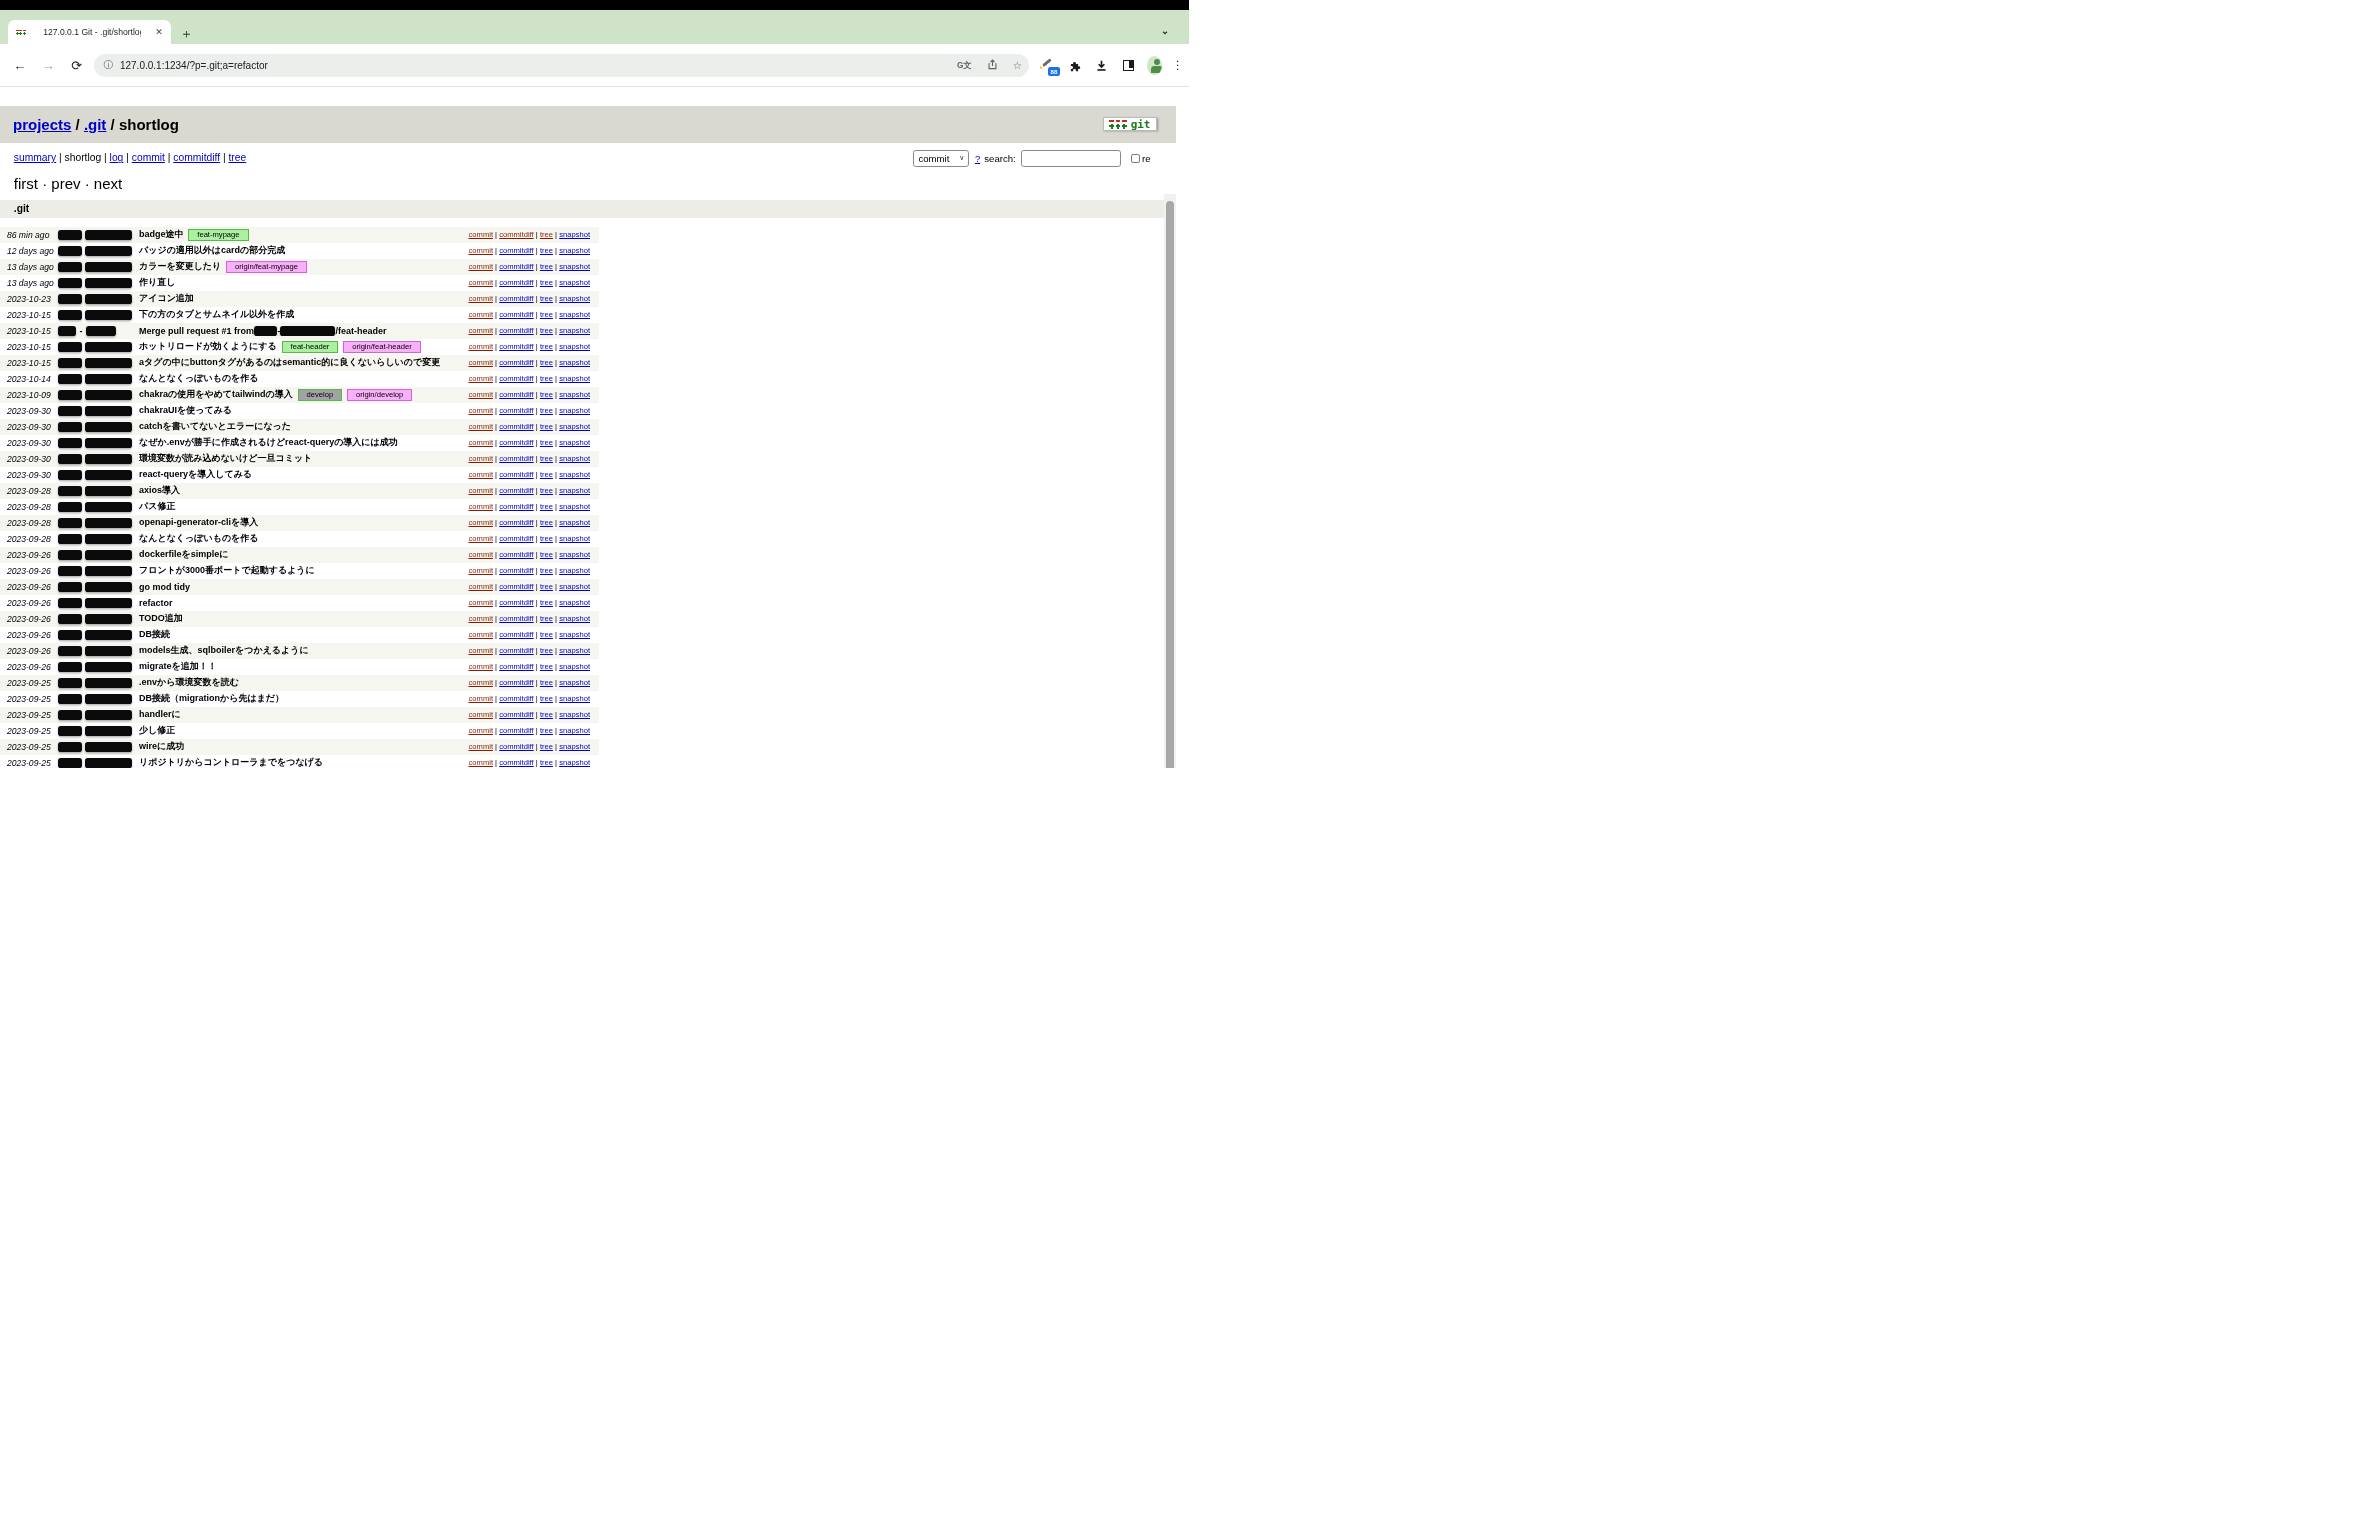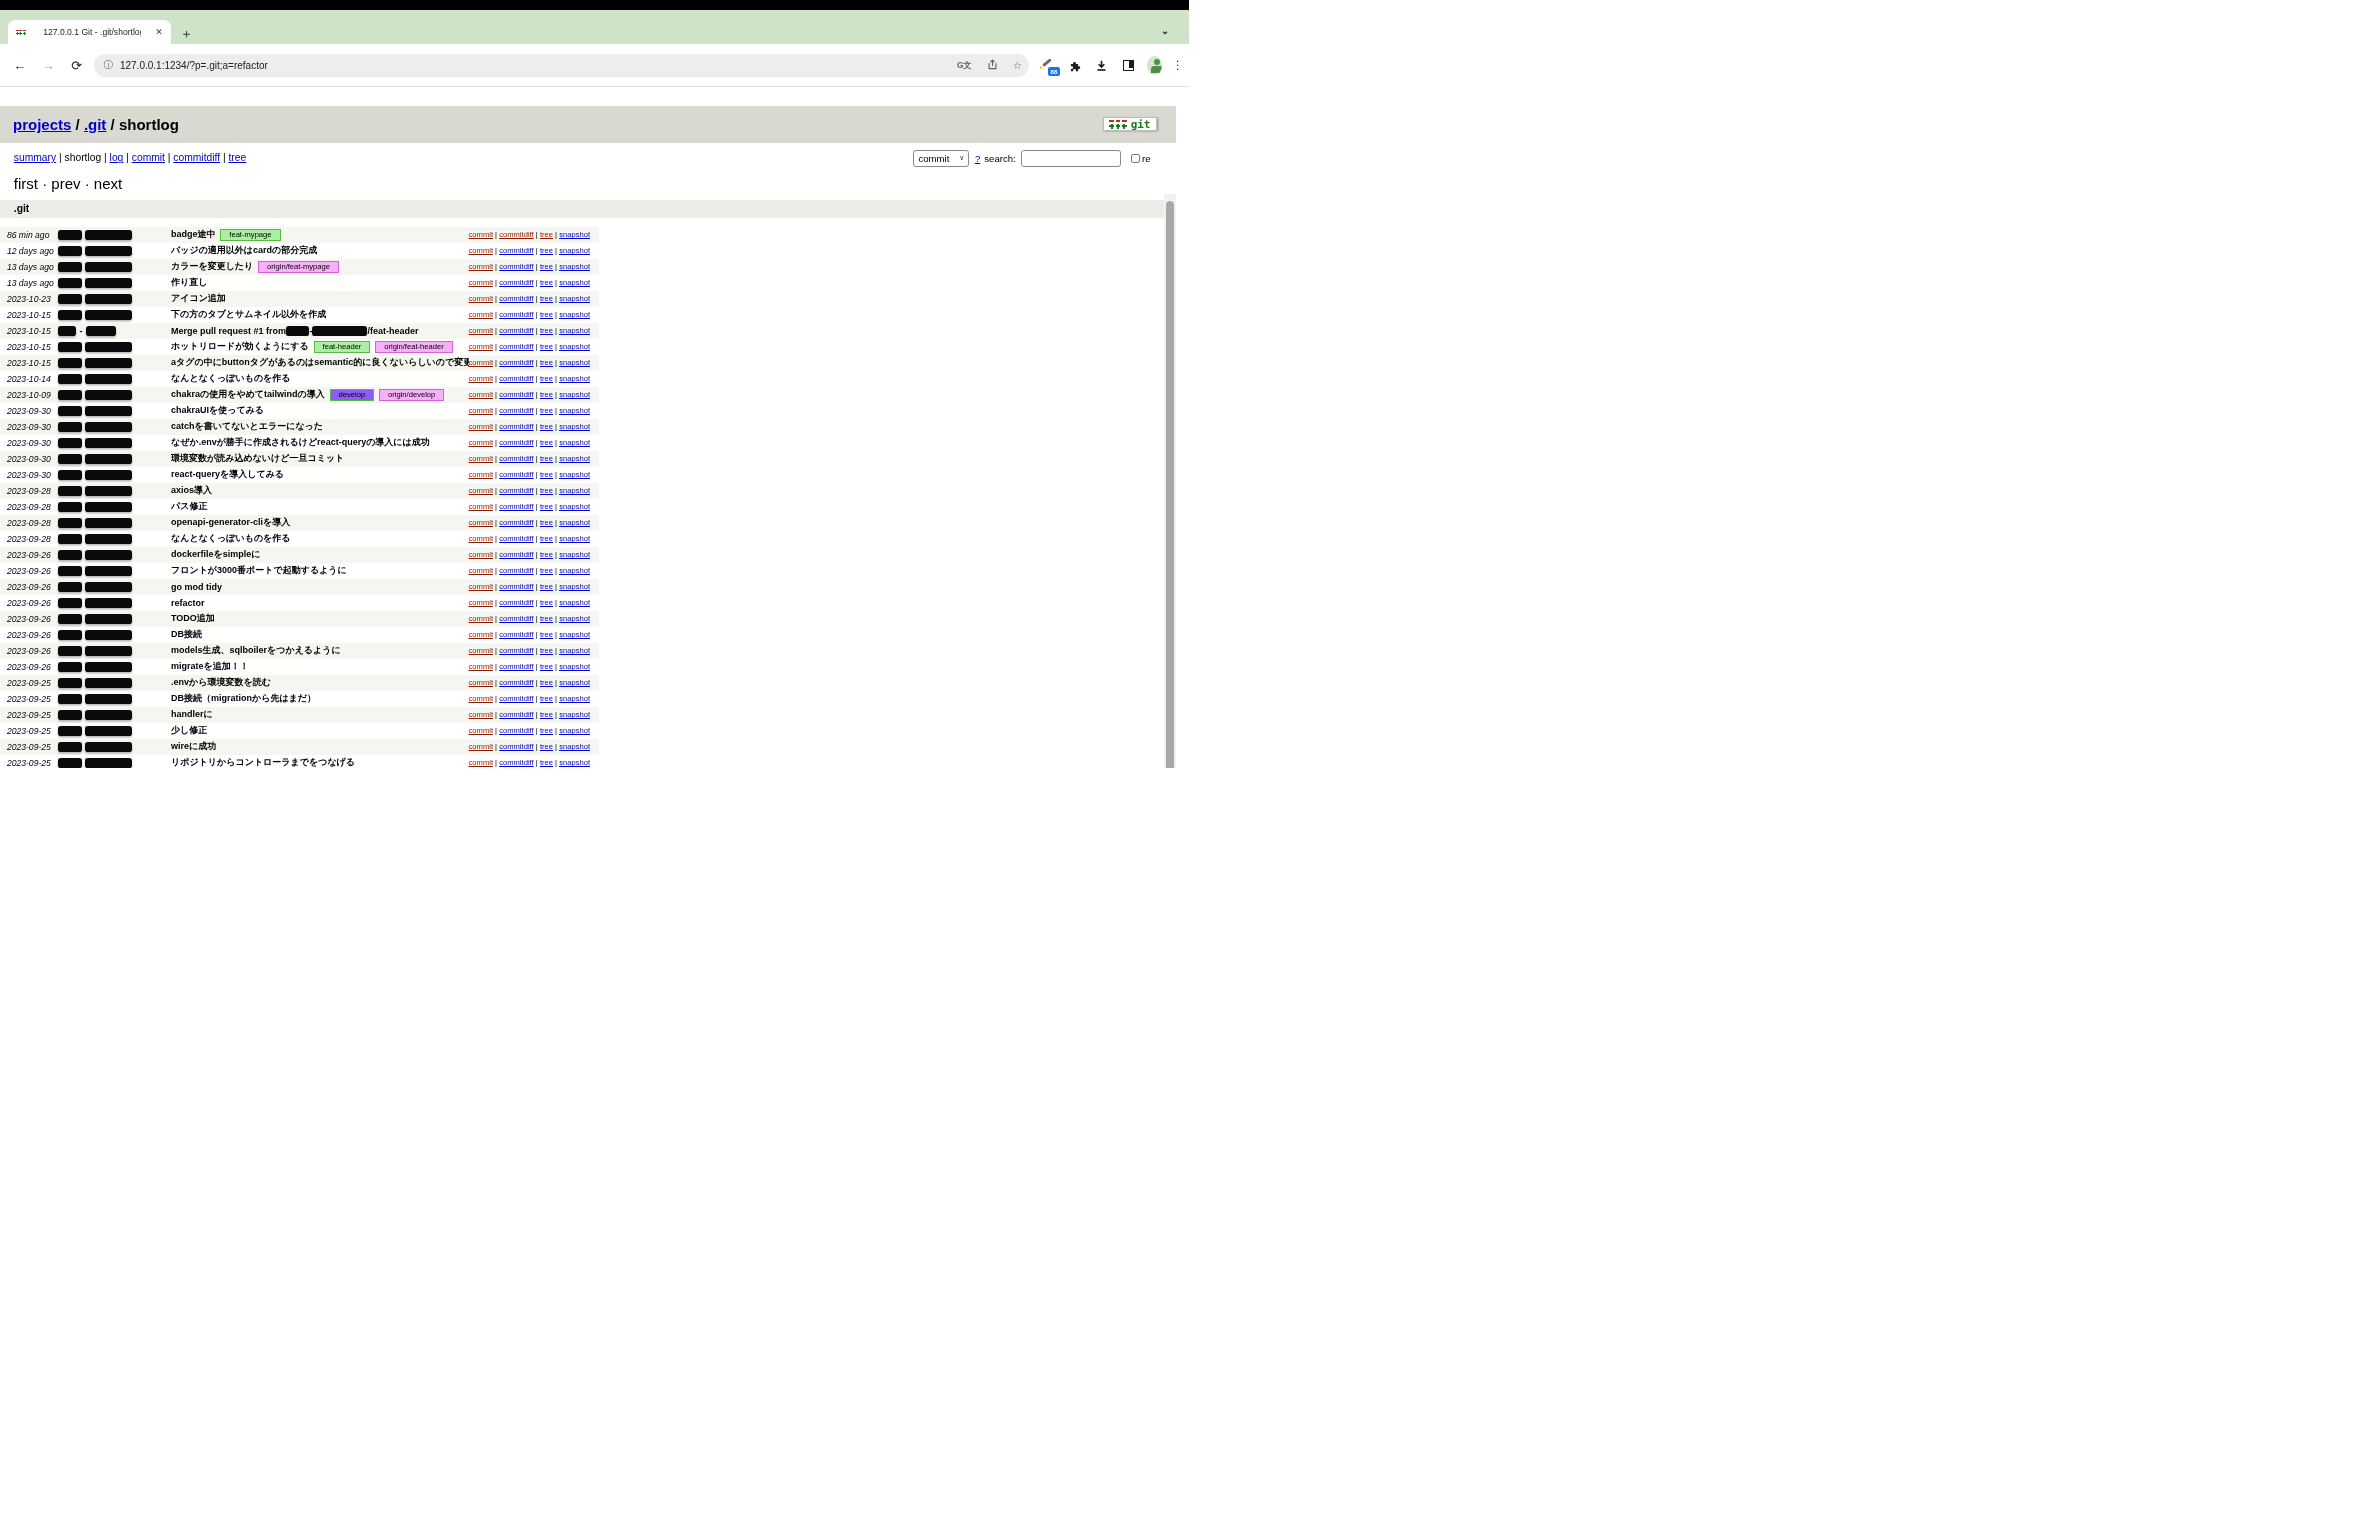--- a/index.html
+++ b/index.html
@@ -91,21 +91,21 @@
                    line-height:18.6px; padding-left:13.8px; color:#000; }
 
   .shortlog { margin-top:8.3px; width:599px; }
   .row { height:16px; display:flex; align-items:center; }
   .row.dark { background:#f6f6f0; }
   .row.light { background:#fff; }
   .c-date { width:58px; padding-left:6.9px; font-style:italic; font-size:8.6px; color:#000; white-space:nowrap; }
   .c-author { width:81px; display:flex; align-items:center; gap:3.4px; font-weight:bold; font-size:9px;}
   .redact { height:10.3px; background:#0b0b0b; border-radius:2.8px; box-shadow:0 1.4px 2.1px rgba(0,0,0,.3); display:inline-block; vertical-align:middle;}
   .c-msg { flex:1; font-size:9px; font-weight:bold; color:#000; white-space:nowrap; overflow:hidden;
-           display:flex; align-items:center;margin-left:32px; }
+           display:flex; align-items:center; }
   .tag { font-weight:normal; font-size:7.6px; padding:0px 8px; margin-left:4.8px; border:0.7px solid; line-height:10.3px; }
   .c-links { margin-left:auto; padding-right:9px; font-size:7.6px; white-space:nowrap; }
   .c-links a { color:#0000cc; }
   .c-links a.visited { color:#8b1a00; }
   .link-sep { color:#000; }
 </style>
 </head>
 <body>
 
 <div class="topbar"></div>
@@ -302,21 +302,21 @@
         </span>
         <span class="c-msg">なんとなくっぽいものを作る</span>
         <span class="c-links"><a href="#" class="visited">commit</a><span class="link-sep"> | </span><a href="#">commitdiff</a><span class="link-sep"> | </span><a href="#">tree</a><span class="link-sep"> | </span><a href="#">snapshot</a></span>
       </div>
       <div class="row dark">
         <span class="c-date">2023-10-09</span>
         <span class="c-author">
           <span class="redact" style="width: 24px;"></span>
           <span class="redact" style="width: 47px;"></span>
         </span>
-        <span class="c-msg">chakraの使用をやめてtailwindの導入<span class="tag" style="background: #8b5cf6; border-color: rgb(85, 187, 68);">develop</span><span class="tag" style="background: rgb(248, 176, 248); border-color: rgb(216, 96, 216);">origin/develop</span></span>
+        <span class="c-msg">chakraの使用をやめてtailwindの導入<span class="tag" style="background: #a3a3a3; border-color: rgb(85, 187, 68);">develop</span><span class="tag" style="background: rgb(248, 176, 248); border-color: rgb(216, 96, 216);">origin/develop</span></span>
         <span class="c-links"><a href="#" class="visited">commit</a><span class="link-sep"> | </span><a href="#">commitdiff</a><span class="link-sep"> | </span><a href="#">tree</a><span class="link-sep"> | </span><a href="#">snapshot</a></span>
       </div>
       <div class="row light">
         <span class="c-date">2023-09-30</span>
         <span class="c-author">
           <span class="redact" style="width: 24px;"></span>
           <span class="redact" style="width: 47px;"></span>
         </span>
         <span class="c-msg">chakraUIを使ってみる</span>
         <span class="c-links"><a href="#" class="visited">commit</a><span class="link-sep"> | </span><a href="#">commitdiff</a><span class="link-sep"> | </span><a href="#">tree</a><span class="link-sep"> | </span><a href="#">snapshot</a></span>

